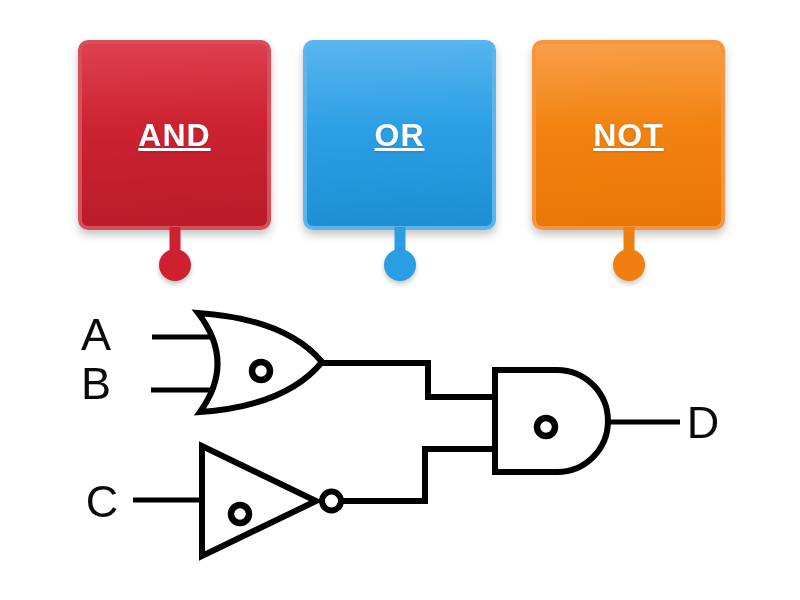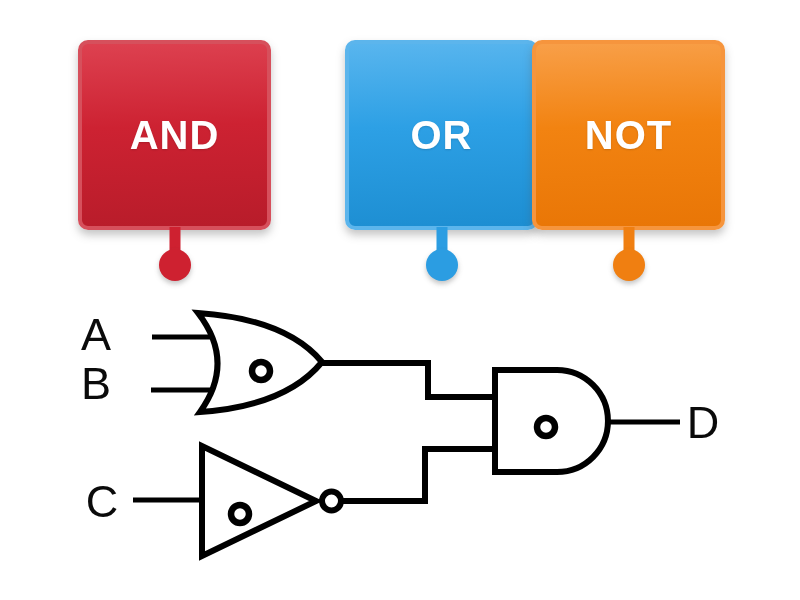--- a/index.html
+++ b/index.html
@@ -11,26 +11,27 @@
   .card{
     position:absolute;top:40px;width:193px;height:190px;box-sizing:border-box;
     border-radius:10px;
     border:4px solid var(--border);
     background:linear-gradient(178deg,var(--light) 0%,var(--base) 45%,var(--dark) 100%);
     box-shadow:0 5px 9px rgba(90,90,90,0.35);
     display:flex;align-items:center;justify-content:center;
     cursor:grab;
   }
   .card-and{left:78px;}
-  .card-or{left:303px;margin-left:42px;}
+  .card-or{left:303px;}
   .card-not{left:532px;}
   .card-label{
-    font-size:40px;font-weight:700;color:#ffffff;letter-spacing:1px;
+    font-size:32px;font-weight:700;color:#ffffff;letter-spacing:1px;
     text-shadow:0 1px 2px rgba(0,0,0,0.15);
     user-select:none;
+    text-decoration:underline;
   }
   .stem{
     position:absolute;left:50%;top:183px;transform:translateX(-50%);
     width:11px;height:34px;background:var(--connector);
   }
   .dot{
     position:absolute;left:50%;top:205px;margin-left:-16px;
     width:32px;height:32px;border-radius:50%;background:var(--connector);
     box-shadow:0 3px 5px rgba(90,90,90,0.35);
   }

